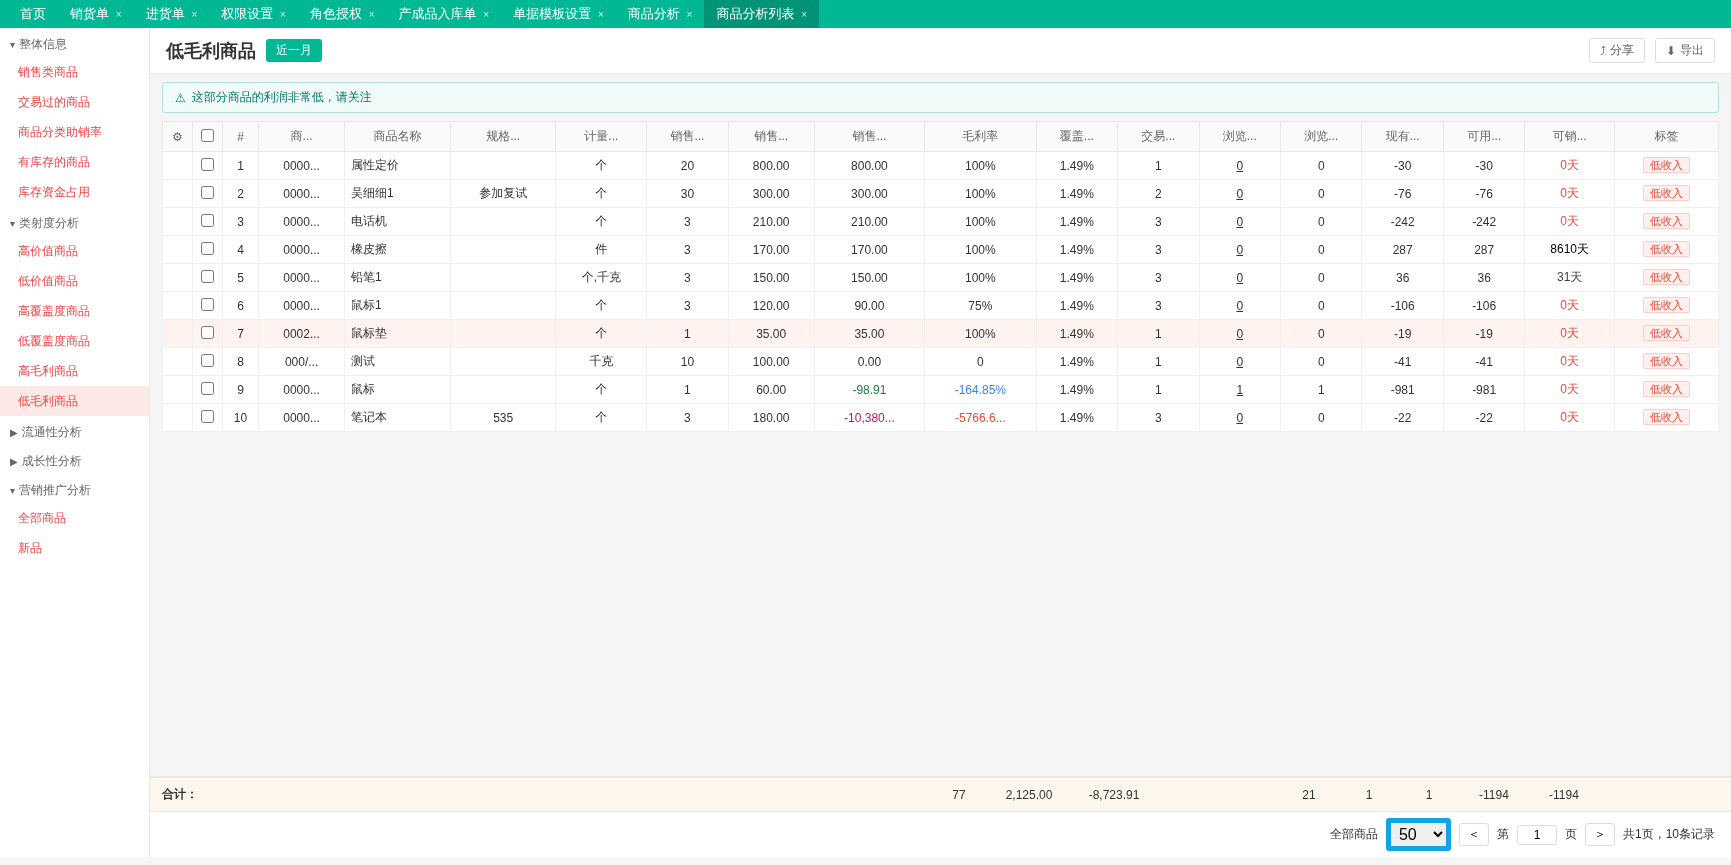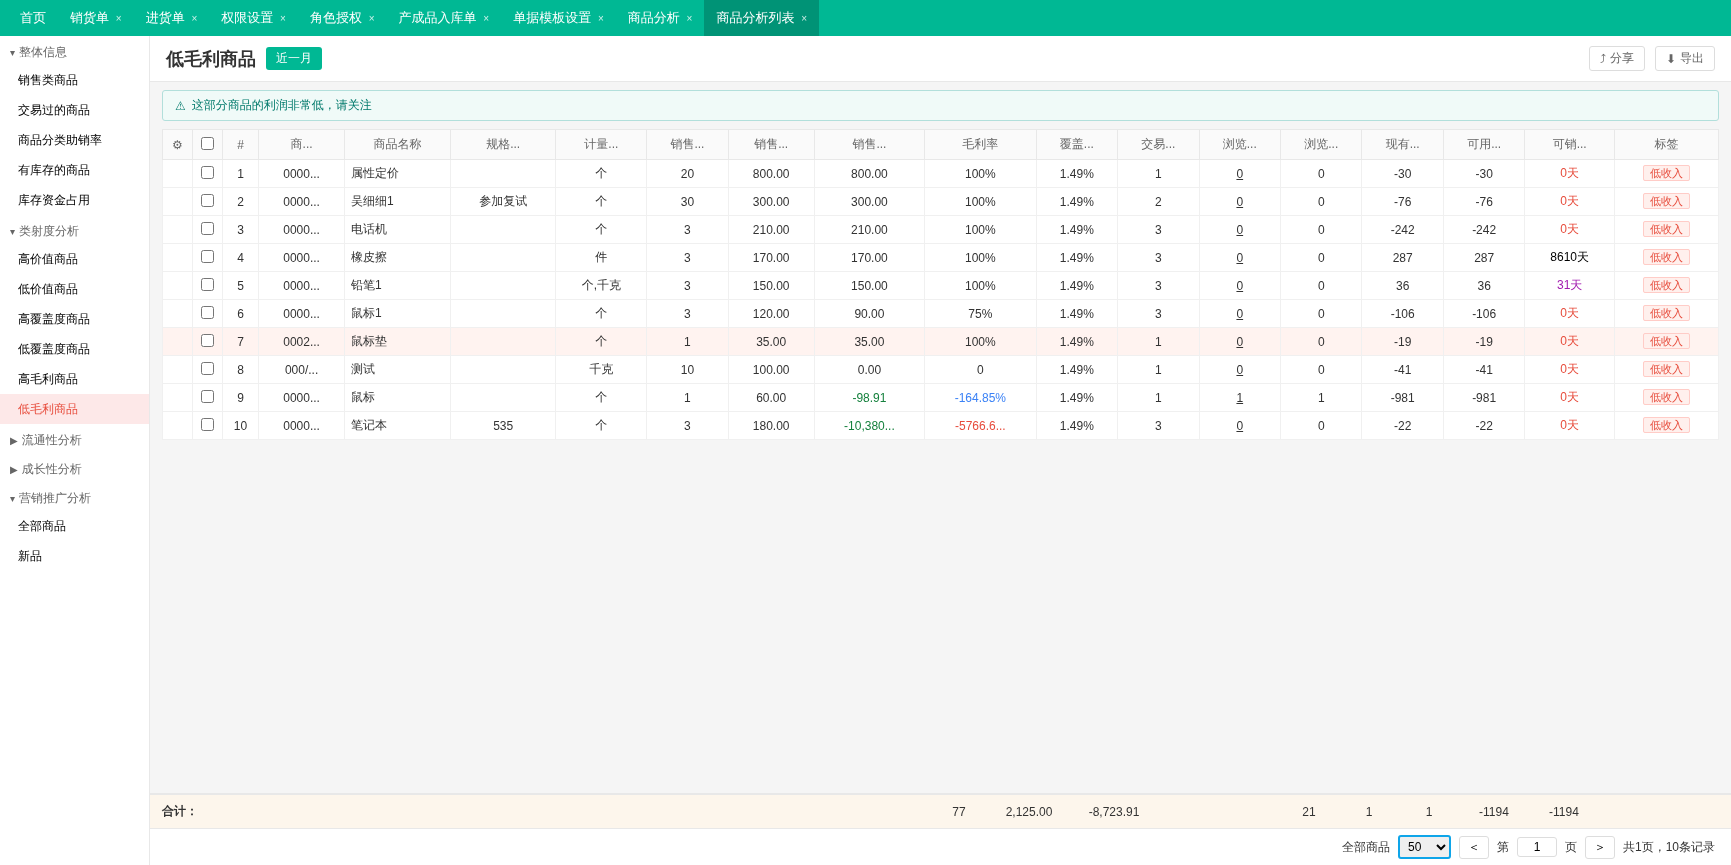--- a/index.html
+++ b/index.html
@@ -3,21 +3,21 @@
   <meta charset="utf-8">
   <style>
     * { box-sizing: border-box; margin: 0; padding: 0; }
     body { font-family: 'Microsoft YaHei', Arial, sans-serif; font-size: 12px; background: #f5f5f5; color: #333; }
 
     
     .top-nav {
       background: #00b894;
       display: flex;
       align-items: center;
-      height: 36px;
+      height: 28px;
       padding: 11px 8px;
     }
     .top-nav .nav-item {
       color: #fff;
       padding: 0 12px;
       height: 36px;
       line-height: 36px;
       cursor: pointer;
       font-size: 13px;
       white-space: nowrap;
@@ -43,21 +43,21 @@
       padding: 8px 10px 4px 10px;
       color: #666;
       font-size: 12px;
       display: flex;
       align-items: center;
       cursor: pointer;
     }
     .sidebar-group-title .arrow { margin-right: 4px; font-size: 10px; }
     .sidebar-item {
       padding: 6px 10px 6px 18px;
-      color: #000000;
+      color: #ef4444;
       cursor: pointer;
       font-size: 12px;
       line-height: 1.5;
     }
     .sidebar-item.active { background: #fde8e8; color: #e74c3c; }
 
     
     .content {
       flex: 1;
       display: flex;
@@ -204,24 +204,24 @@
       background: #fff;
       border-top: 1px solid #e8e8e8;
       padding: 6px 16px;
       display: flex;
       align-items: center;
       justify-content: flex-end;
       gap: 8px;
       font-size: 12px;
     }
     .pagination-bar select {
-      border: 2px solid #0ea5e9;
+      border: 5px solid #0ea5e9;
       border-radius: 3px;
       padding: 2px 4px;
-      font-size: 12px;
+      font-size: 16px;
     }
     .pagination-bar button {
       border: 1px solid #ddd;
       background: #fff;
       border-radius: 3px;
       padding: 2px 8px;
       cursor: pointer;
       font-size: 12px;
     }
     .pagination-bar input {
@@ -453,21 +453,21 @@
       <td>3</td>
       <td>150.00</td>
       <td style="color:#333">150.00</td>
       <td style="color:#333">100%</td>
       <td>1.49%</td>
       <td>3</td>
       <td class="text-link">0</td>
       <td>0</td>
       <td>36</td>
       <td>36</td>
-      <td style="color:#a21caf">31天</td>
+      <td style="color:#404040">31天</td>
       <td><span class="tag-badge">低收入</span></td>
     </tr>
             <tr>
       <td></td>
       <td><input type="checkbox" style=""></td>
       <td>6</td>
       <td>0000...</td>
       <td class="text-left" style="cursor:pointer;">鼠标1</td>
       <td></td>
       <td>个</td>
@@ -550,21 +550,21 @@
             <tr>
       <td></td>
       <td><input type="checkbox" style=""></td>
       <td>10</td>
       <td>0000...</td>
       <td class="text-left" style="cursor:pointer;">笔记本</td>
       <td>535</td>
       <td>个</td>
       <td>3</td>
       <td>180.00</td>
-      <td style="color:#15803d">-10,380...</td>
+      <td style="color:#be185d">-10,380...</td>
       <td style="color:#e74c3c">-5766.6...</td>
       <td>1.49%</td>
       <td>3</td>
       <td class="text-link">0</td>
       <td>0</td>
       <td>-22</td>
       <td>-22</td>
       <td style="color:#e74c3c">0天</td>
       <td><span class="tag-badge">低收入</span></td>
     </tr>

